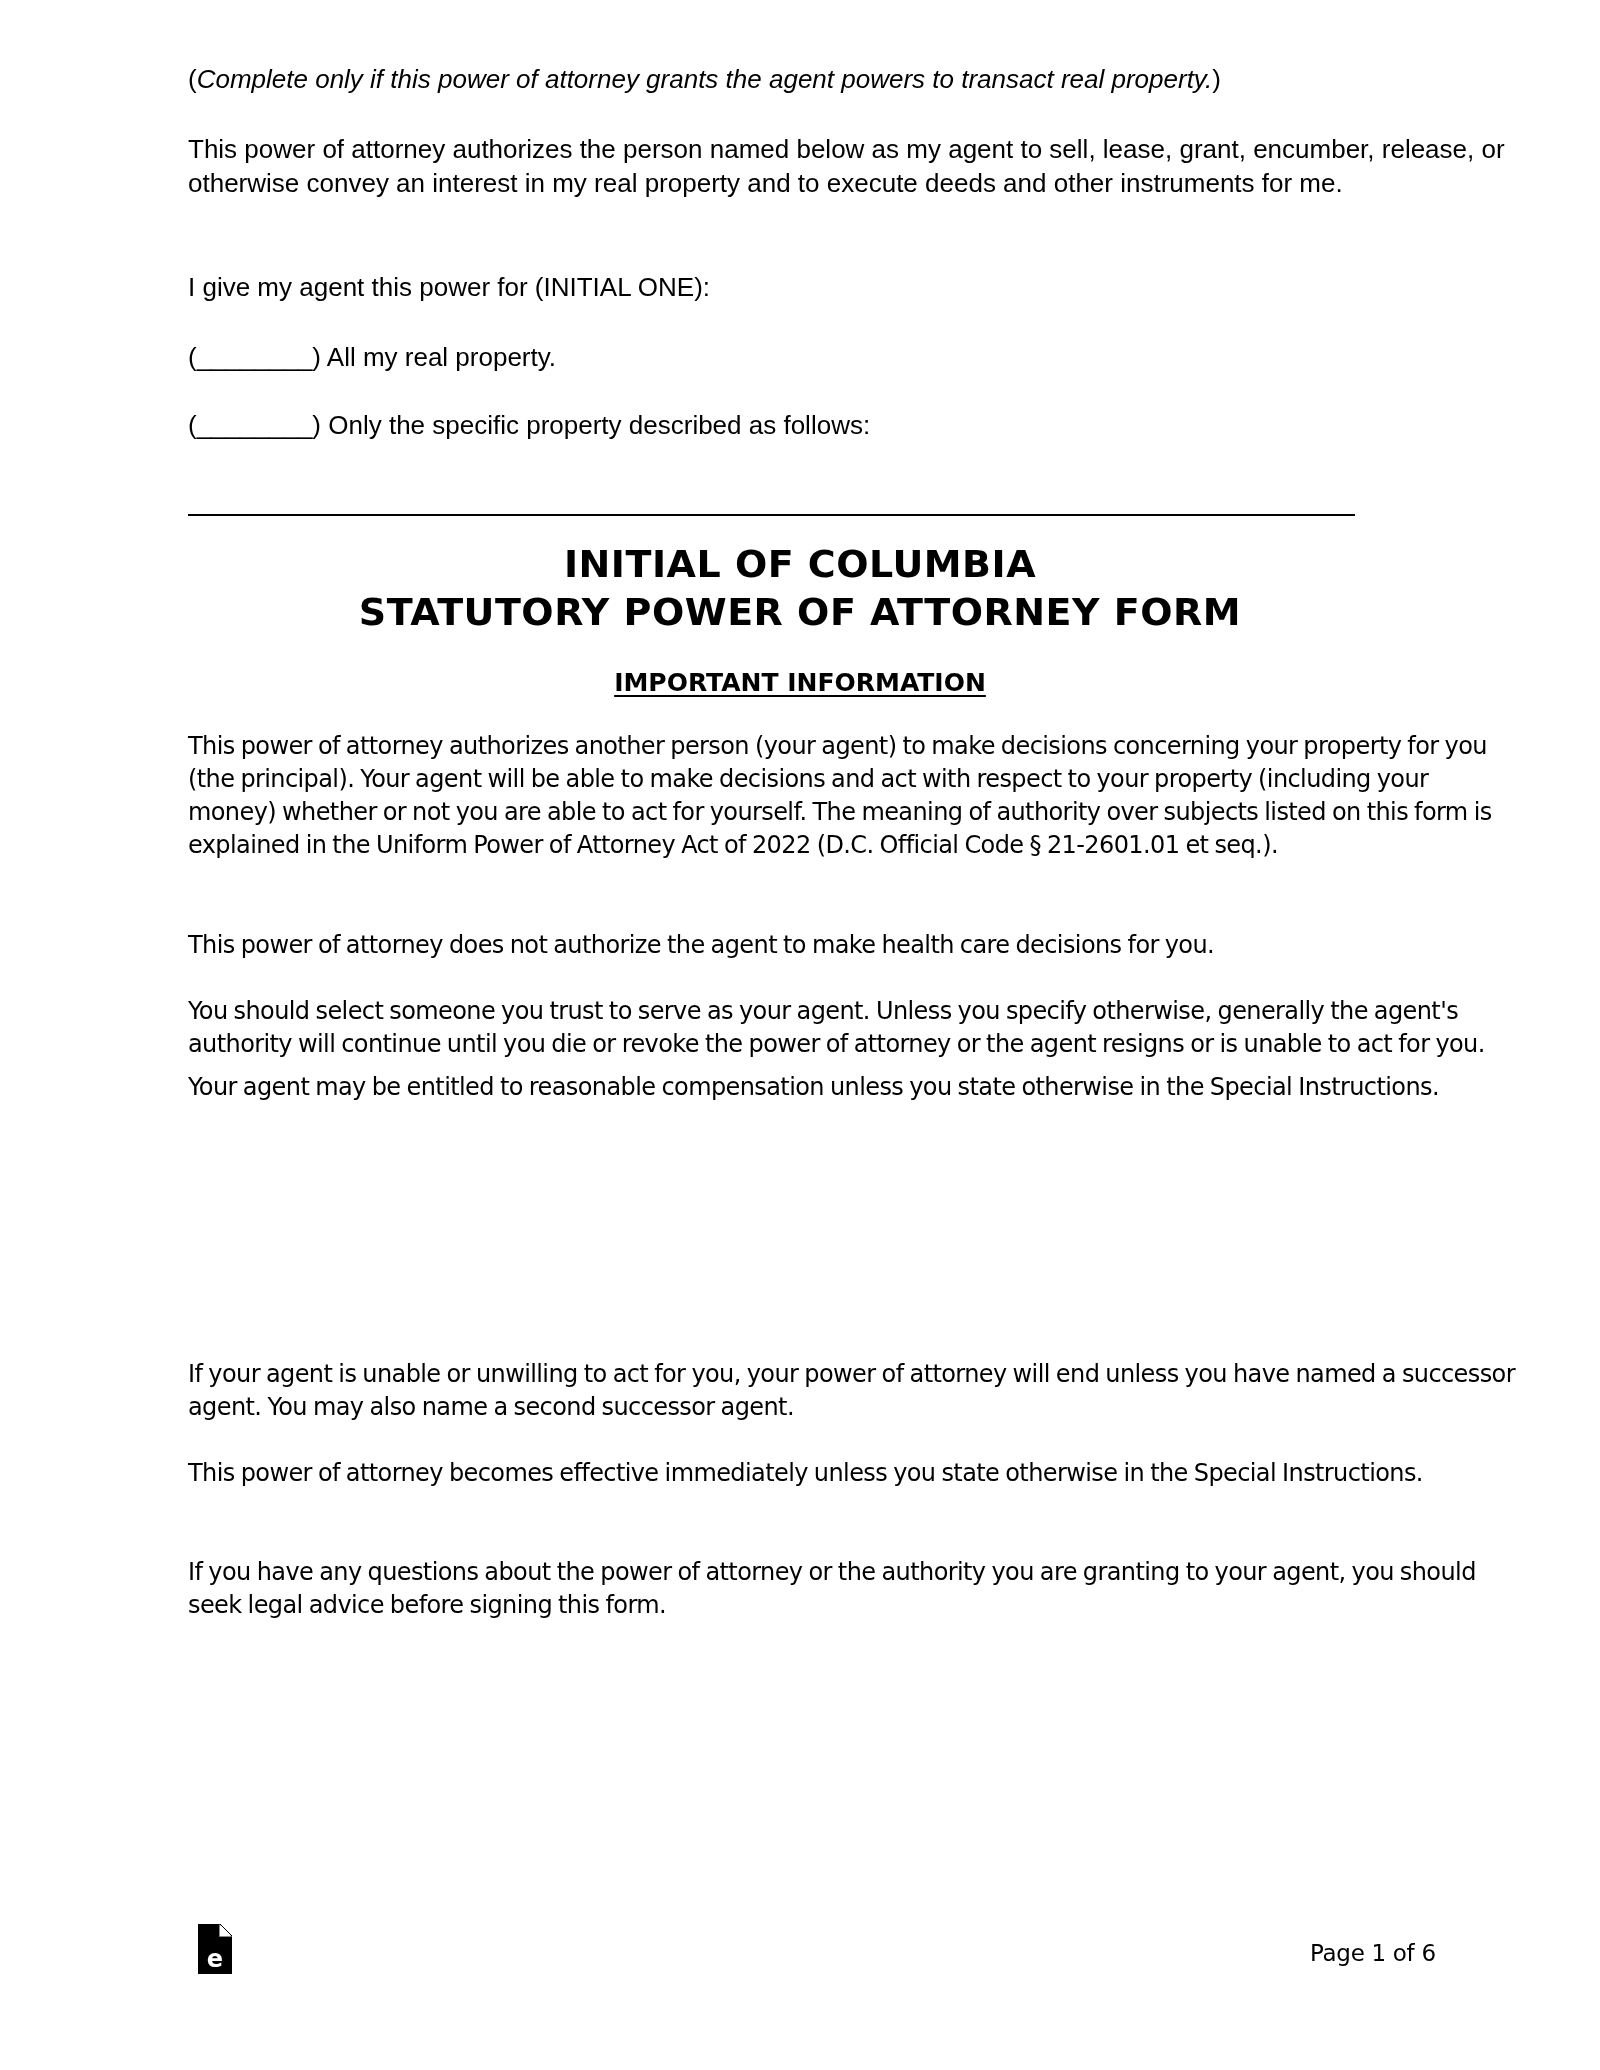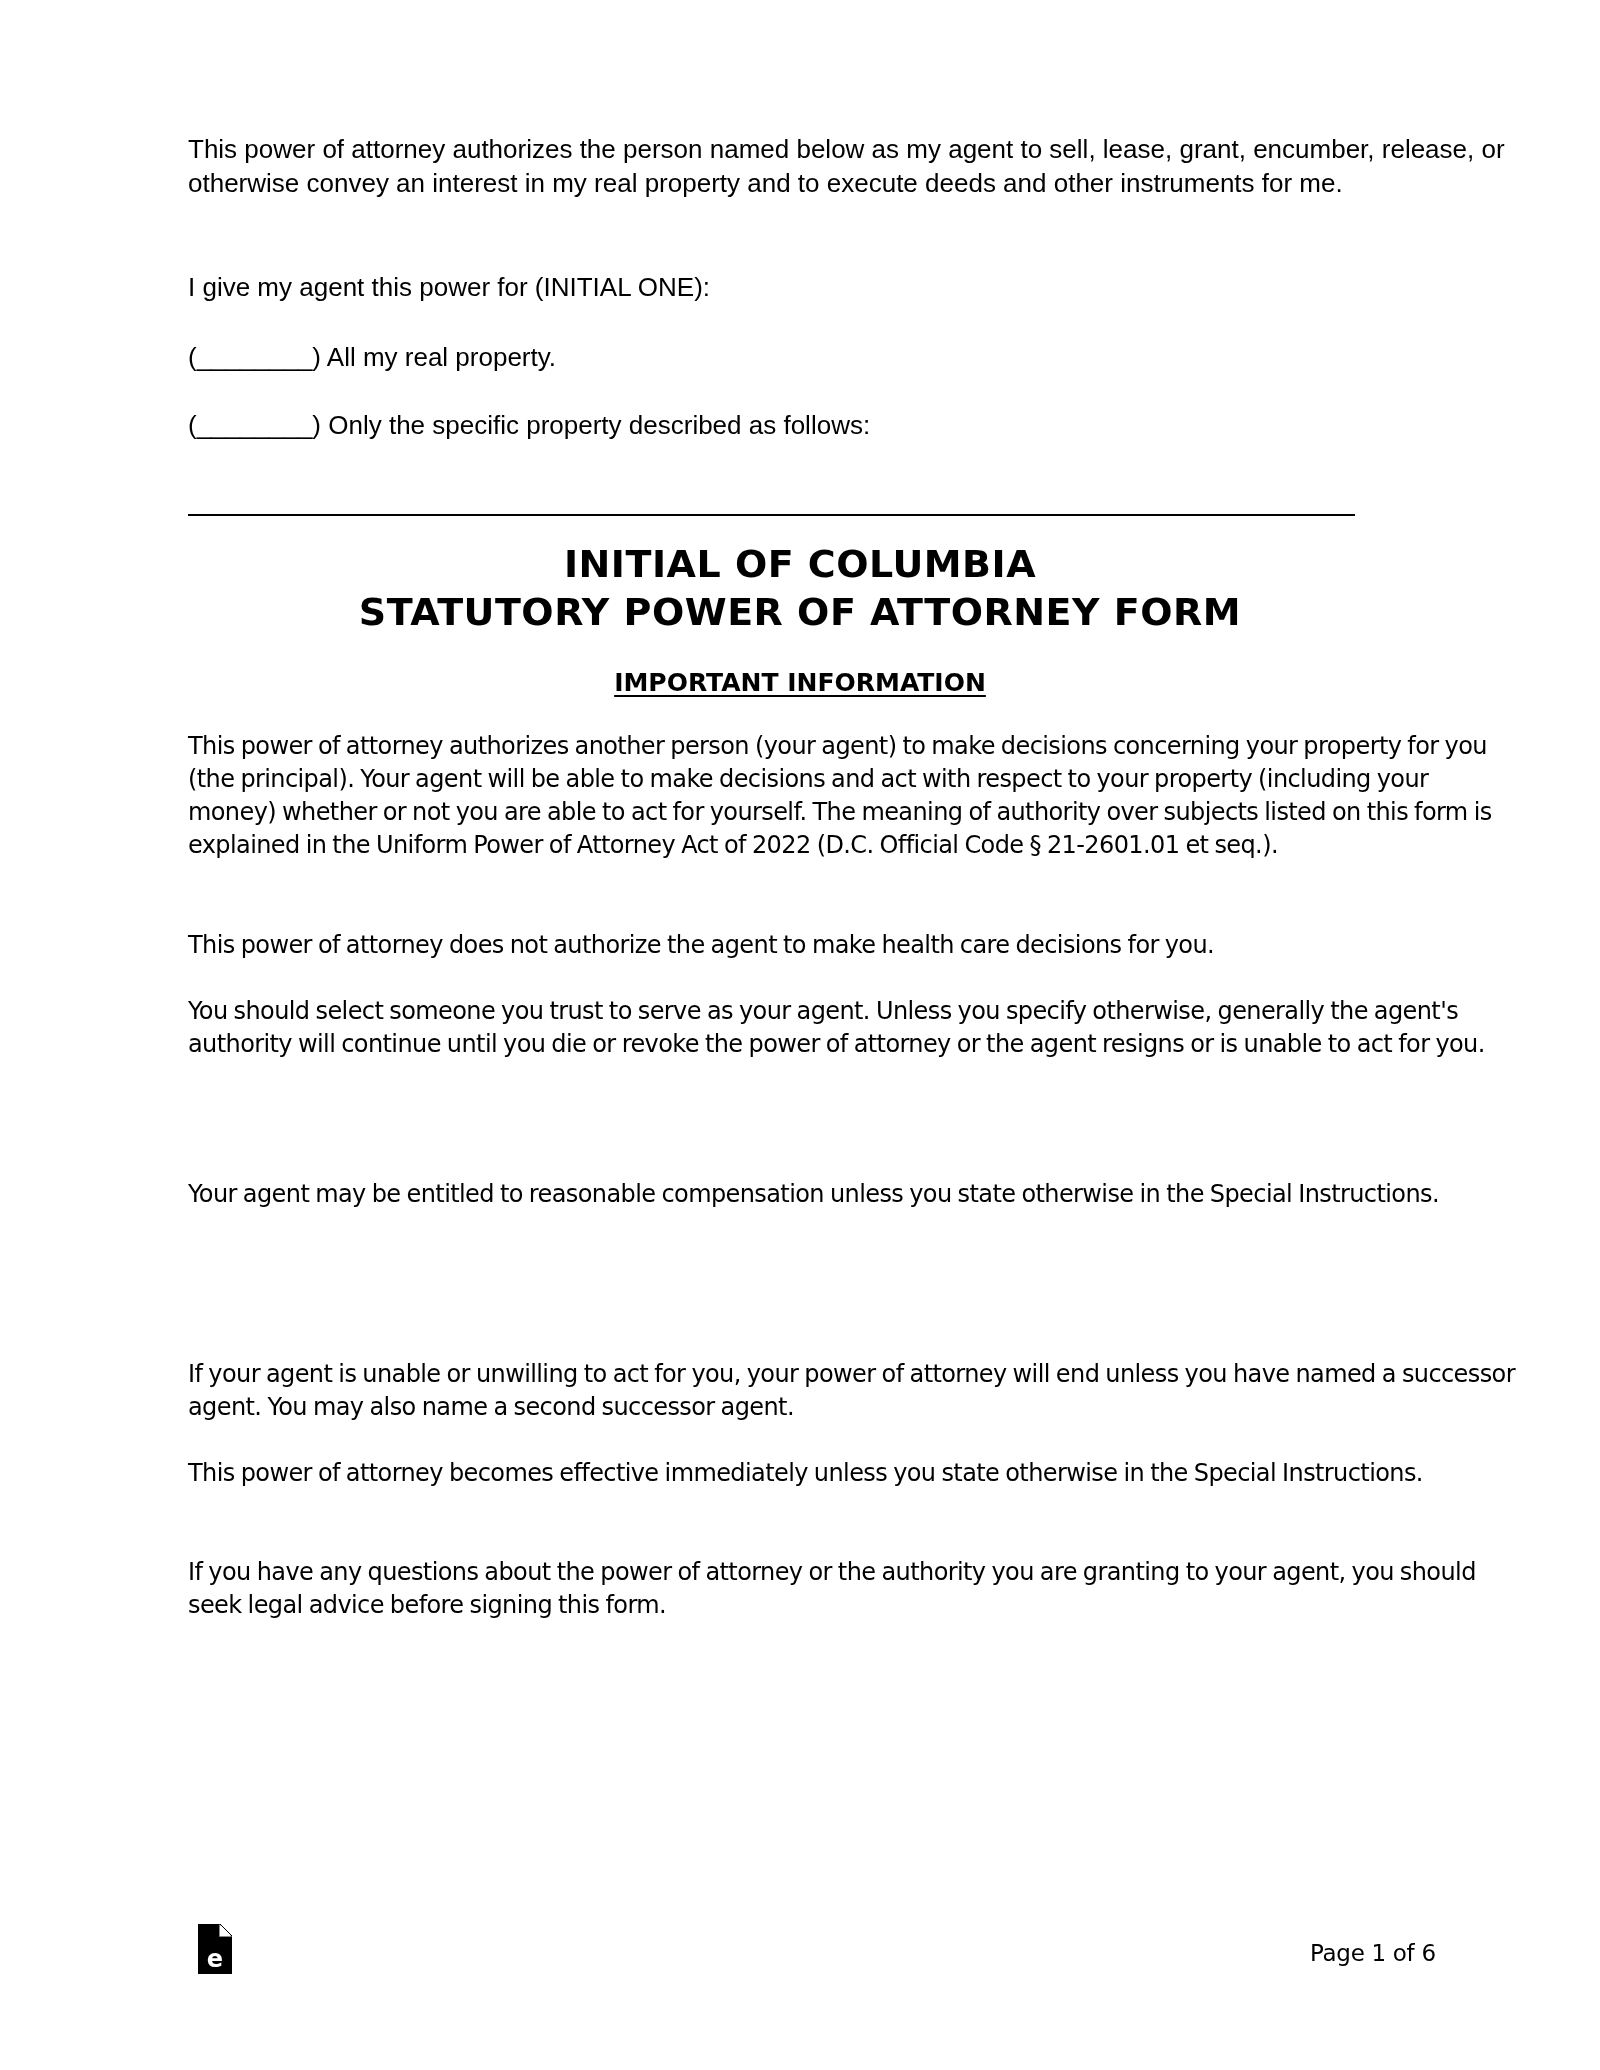--- a/index.html
+++ b/index.html
@@ -97,40 +97,41 @@
       font-size: 23px;
       line-height: 30px;
       letter-spacing: -0.3px;
     }
   </style>
 </head>
 <body>
 
 <div class="page">
 
+  <p class="arial" style="top:62px;"><span>(</span><span class="italic">Complete only if this power of attorney grants the agent powers to transact real property.</span><span>)</span></p>
 
   <p class="arial" style="top:132px; width:1330px;">This power of attorney authorizes the person named below as my agent to sell, lease, grant, encumber, release, or otherwise convey an interest in my real property and to execute deeds and other instruments for me.</p>
 
   <p class="arial" style="top:270px;">I give my agent this power for (INITIAL ONE):</p>
 
   <p class="arial blank-row" style="top:340px;"><span class="blank">(________)</span><span> All my real property.</span></p>
 
   <p class="arial blank-row" style="top:408px;"><span class="blank">(________)</span><span> Only the specific property described as follows:</span></p>
 
   <div class="rule-line"></div>
 
   <h1 class="title" style="top:540px;">INITIAL OF COLUMBIA</h1>
   <h1 class="title" style="top:588px;">STATUTORY POWER OF ATTORNEY FORM</h1>
 
   <h2 class="subheading"><span>IMPORTANT INFORMATION</span></h2>
 
   <p class="body-para" style="top:730px;">This power of attorney authorizes another person (your agent) to make decisions concerning your property for you (the principal). Your agent will be able to make decisions and act with respect to your property (including your money) whether or not you are able to act for yourself. The meaning of authority over subjects listed on this form is explained in the Uniform Power of Attorney Act of 2022 (D.C. Official Code § 21-2601.01 et seq.).</p>
   <p class="body-para" style="top:929px;">This power of attorney does not authorize the agent to make health care decisions for you.</p>
   <p class="body-para" style="top:995px;">You should select someone you trust to serve as your agent. Unless you specify otherwise, generally the agent's authority will continue until you die or revoke the power of attorney or the agent resigns or is unable to act for you.</p>
-  <p class="body-para" style="top:1178px;">Your agent may be entitled to reasonable compensation unless you state otherwise in the Special Instructions.</p>
+  <p class="body-para" style="top:1071px;">Your agent may be entitled to reasonable compensation unless you state otherwise in the Special Instructions.</p>
   <p class="body-para" style="top:1358px;">If your agent is unable or unwilling to act for you, your power of attorney will end unless you have named a successor agent. You may also name a second successor agent.</p>
   <p class="body-para" style="top:1457px;">This power of attorney becomes effective immediately unless you state otherwise in the Special Instructions.</p>
   <p class="body-para" style="top:1556px;">If you have any questions about the power of attorney or the authority you are granting to your agent, you should seek legal advice before signing this form.</p>
 
   <div class="logo">
     <svg width="34" height="50" viewBox="0 0 34 50" xmlns="http://www.w3.org/2000/svg">
       <path d="M0 0 H22 L34 12 V50 H0 Z" fill="#000000"></path>
       <path d="M22 0 V12 H34 Z" fill="#ffffff" stroke="#000" stroke-width="1"></path>
       <path d="M22 1 L33 12 L22 12 Z" fill="#ffffff"></path>
       <path d="M21.5 0.5 V12.5 H33.5" fill="none" stroke="#888888" stroke-width="1"></path>

